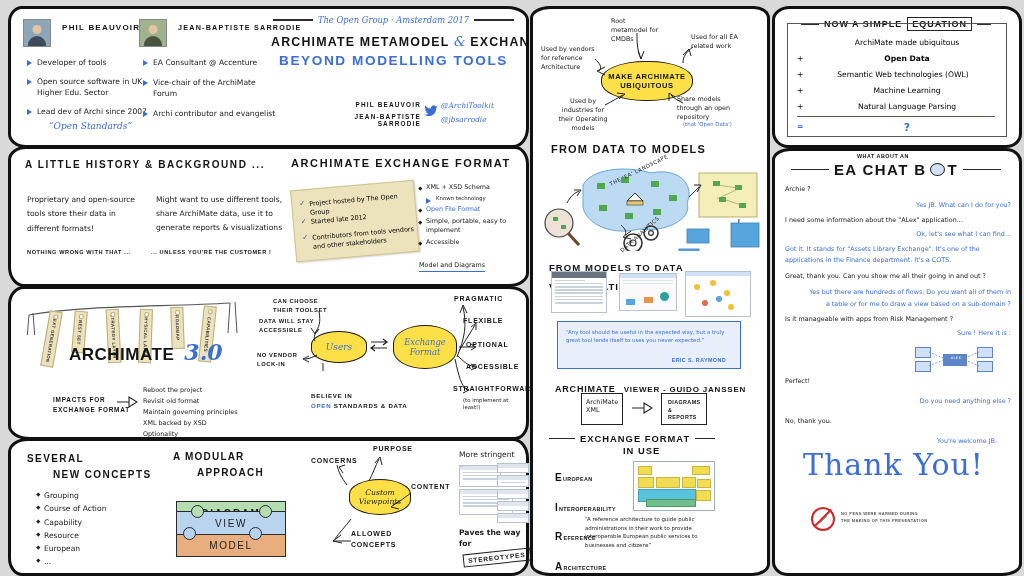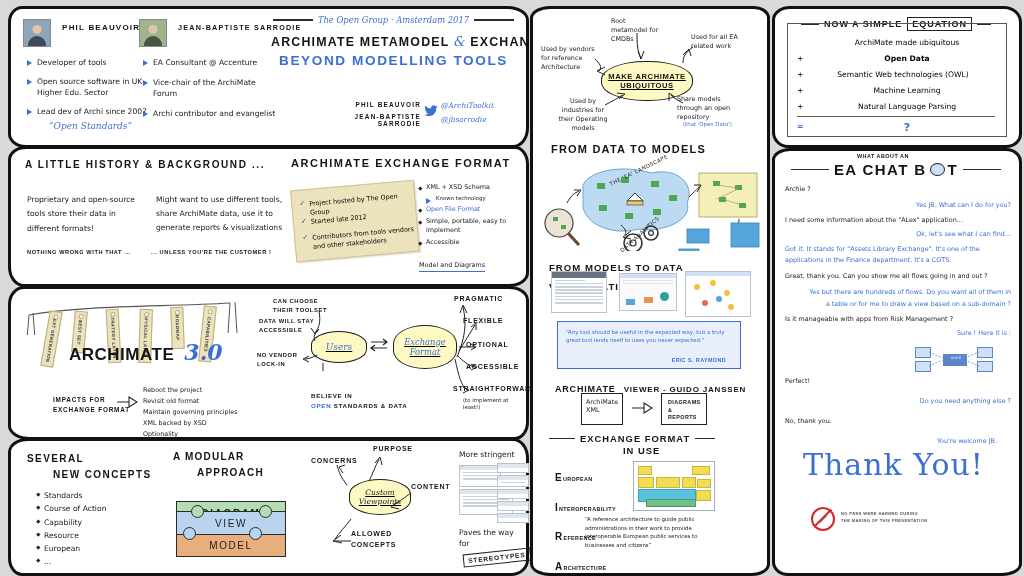--- a/index.html
+++ b/index.html
@@ -46,22 +46,22 @@
           background:#3d4a5c;transform:translateX(-50%);}
   .avatar.a2{background:#9fb48d;}
   .avatar.a2 .body{background:#4a5540;}
 
   .rule{height:1.5px;background:#2b2b2b;}
 
   
   .sticky{position:absolute;background:#ece2bb;border:1px solid #cfc293;box-shadow:1px 1px 2px rgba(0,0,0,.18);}
 
   
-  .cloud{position:absolute;border:1.6px solid #1c1c1c;border-radius:50%/42%;background:#fef9c3;
-         display:flex;align-items:center;justify-content:center;text-align:center;text-decoration:underline;}
+  .cloud{position:absolute;border:1.6px solid #1c1c1c;border-radius:50%/42%;background:#fde047;
+         display:flex;align-items:center;justify-content:center;text-align:center;}
 
   .tag{position:absolute;width:11px;background:#ece2bb;border:1px solid #b9ae80;
        writing-mode:vertical-rl;font-size:4.4px;letter-spacing:.4px;
        display:flex;align-items:center;justify-content:center;color:#333;
        font-family:"Liberation Sans",sans-serif;font-weight:bold;}
   .tag:before{content:"";position:absolute;top:2px;left:50%;width:3px;height:3px;border:1px solid #b9ae80;
        border-radius:50%;transform:translateX(-50%);background:#fff;}
 
   .puzzle{position:absolute;border:1.6px solid #2a2a2a;display:flex;align-items:center;justify-content:center;
           font-family:"Liberation Sans",sans-serif;letter-spacing:1.6px;font-size:10px;color:#1d1d1d;}
@@ -238,21 +238,21 @@
     <div class="ink h-cap" style="left:300px;top:102px;font-size:6.2px;letter-spacing:.7px;line-height:1.6;">
       <div>BELIEVE IN</div>
       <div><span class="blue">OPEN</span> <span>STANDARDS &amp; DATA</span></div>
     </div>
   </div>
 
   <div class="panel p4">
     <div class="ink h-cap" style="left:16px;top:12px;font-size:10px;letter-spacing:1.4px;">SEVERAL</div>
     <div class="ink h-cap" style="left:42px;top:28px;font-size:10px;letter-spacing:1.4px;">NEW CONCEPTS</div>
     <div class="ink sm" style="left:26px;top:48px;line-height:1.75;">
-      <div class="dotb">Standards</div>
+      <div class="dotb">Grouping</div>
       <div class="dotb">Course of Action</div>
       <div class="dotb">Capability</div>
       <div class="dotb">Resource</div>
       <div class="dotb">European</div>
       <div class="dotb">...</div>
     </div>
 
     <div class="ink h-cap" style="left:162px;top:10px;font-size:10px;letter-spacing:1.2px;">A MODULAR</div>
     <div class="ink h-cap" style="left:186px;top:26px;font-size:10px;letter-spacing:1.2px;">APPROACH</div>
 
@@ -307,21 +307,21 @@
     <div class="screenshot" style="left:486px;top:48px;width:30px;height:8px;">
         <div class="ssbar"></div>
       </div>
     <div class="screenshot" style="left:486px;top:60px;width:30px;height:8px;">
         <div class="ssbar"></div>
       </div>
     <div class="screenshot" style="left:486px;top:72px;width:30px;height:8px;">
         <div class="ssbar"></div>
       </div>
 
-    <div class="ink sm" style="left:448px;top:86px;line-height:1.5;">
+    <div class="ink sm" style="left:448px;top:86px;line-height:1.5;font-weight:bold;">
       <div>Paves the way</div>
       <div>for</div>
     </div>
     <div class="ink h-cap" style="left:452px;top:110px;font-size:6.6px;letter-spacing:.8px;border:1.4px solid #222;
                 padding:2px 4px;transform:rotate(-6deg);">STEREOTYPES</div>
   </div>
 
   <div class="panel p5">
     <div class="ink xs" style="left:78px;top:8px;width:52px;line-height:1.4;">Root metamodel for CMDBs</div>
     <div class="ink xs" style="left:158px;top:24px;width:50px;line-height:1.4;">Used for all EA related work</div>
@@ -516,21 +516,21 @@
       <span class="h-cap" style="font-size:15px;letter-spacing:1.4px;">T</span>
       <span class="rule" style="width:38px;"></span>
     </div>
 
     <div style="position:absolute;left:10px;top:34px;width:226px;">
       <div class="xs" style="text-align:left;margin-bottom:7px;color:#1a1a1a;">Archie ?</div>
       <div class="xs" style="text-align:right;margin-bottom:6px;color:#3b6fd4;">Yes JB. What can I do for you?</div>
       <div class="xs" style="text-align:left;margin-bottom:5px;color:#1a1a1a;">I need some information about the "ALex" application...</div>
       <div class="xs" style="text-align:right;margin-bottom:5px;color:#3b6fd4;">Ok, let's see what I can find...</div>
       <div class="xs" style="text-align:left;margin-bottom:5px;color:#3b6fd4;line-height:1.75;">Got it. It stands for "Assets Library Exchange". It's one of the applications in the Finance department. It's a COTS.</div>
-      <div class="xs" style="text-align:left;margin-bottom:5px;color:#1a1a1a;line-height:1.75;">Great, thank you. Can you show me all flows going in and out ?</div>
+      <div class="xs" style="text-align:left;margin-bottom:5px;color:#1a1a1a;line-height:1.75;">Great, thank you. Can you show me all their going in and out ?</div>
       <div class="xs" style="text-align:right;margin-bottom:5px;color:#3b6fd4;line-height:1.75;padding-left:22px;">Yes but there are hundreds of flows. Do you want all of them in a table or for me to draw a view based on a sub-domain ?</div>
       <div class="xs" style="text-align:left;margin-bottom:5px;color:#1a1a1a;">Is it manageable with apps from Risk Management ?</div>
       <div class="xs" style="text-align:right;margin-bottom:4px;color:#3b6fd4;">Sure ! Here it is :</div>
     </div>
 
     <div style="position:absolute;left:140px;top:196px;width:78px;height:26px;">
       <div class="flowbox" style="left:0;top:0;width:14px;height:9px;"></div>
       <div class="flowbox" style="left:0;top:14px;width:14px;height:9px;"></div>
       <div class="flowbox" style="left:28px;top:7px;width:22px;height:10px;background:#5d86c9;"></div>
       <div class="flowbox" style="right:0;top:0;width:14px;height:9px;"></div>

